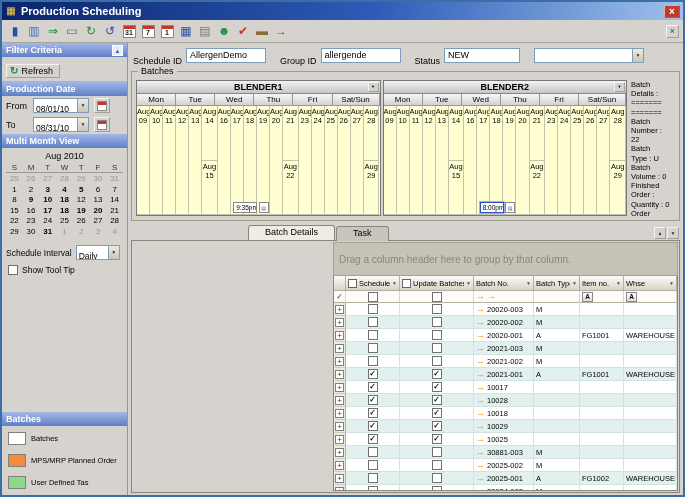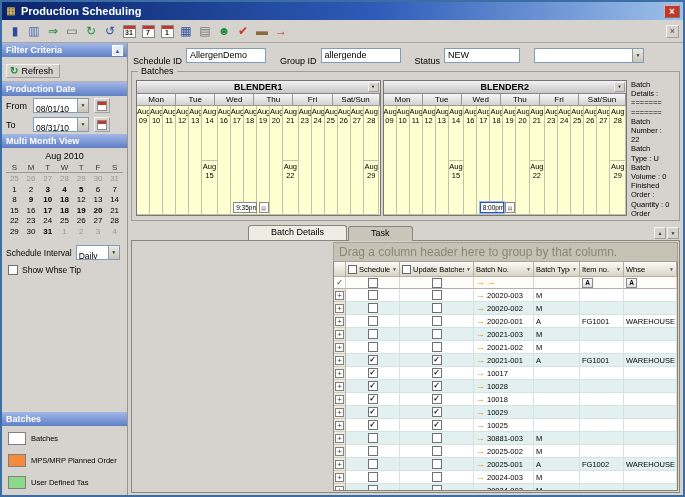--- a/index.html
+++ b/index.html
@@ -79,27 +79,27 @@
   .half:last-child{border-bottom:none;}
   .event{position:absolute;left:19%;bottom:2px;width:30%;height:11px;background:#fff;border:1px solid #888;display:flex;align-items:center;gap:2px;font-size:6.5px;padding:0 2px;white-space:nowrap;z-index:2;overflow:hidden;}
   .event.selected{border:1px solid #2A52BE;box-shadow:0 0 0 1px #9DB8E8;}
   .ev-ic{width:7px;height:7px;border:1px solid #999;background:linear-gradient(180deg,#fff,#ccc);flex:0 0 auto;}
   .ev-side{position:absolute;left:50.5%;bottom:2px;width:10px;height:11px;background:#fff;border:1px solid #888;z-index:2;display:flex;align-items:center;justify-content:center;font-size:5px;color:#555;}
   .bd-panel{width:46px;flex:0 0 auto;font-size:7.5px;line-height:9.2px;padding:0 2px;overflow:hidden;color:#000;}
 
   
   .bottom{flex:1;position:relative;margin-top:4px;min-height:0;}
   .tabs{position:absolute;left:117px;top:0;display:flex;z-index:3;}
-  .tab{font-size:9px;padding:1px 22px 2px;border:1px solid #8A867C;border-bottom:none;border-radius:3px 3px 0 0;background:#C9C5BA;margin-right:1px;position:relative;top:1px;}
+  .tab{font-size:9px;padding:1px 16px 2px;border:1px solid #8A867C;border-bottom:none;border-radius:3px 3px 0 0;background:#C9C5BA;margin-right:1px;position:relative;top:1px;}
   .tab.active{background:#EFECE3;top:0;padding-bottom:3px;}
   .pane-scroll{position:absolute;right:1px;top:2px;display:flex;gap:1px;z-index:3;}
   .ps-btn{width:12px;height:12px;border:1px outset #F5F4F0;background:#D6D3CE;font-size:5px;line-height:10px;text-align:center;color:#333;}
   .tab-body{position:absolute;left:0;right:0;top:15px;bottom:0;border:1px solid #8A867C;background:#D6D3CE;}
   .grid-zone{position:absolute;left:201px;top:1px;right:1px;bottom:1px;display:flex;flex-direction:column;min-height:0;}
-  .group-bar{height:20px;background:#C6C2B6;border:1px solid #A5A196;color:#8A8678;font-size:12px;display:flex;align-items:center;padding:0 5px;flex:0 0 auto;}
+  .group-bar{height:34px;background:#C6C2B6;border:1px solid #A5A196;color:#8A8678;font-size:10px;display:flex;align-items:center;padding:0 5px;flex:0 0 auto;}
   .grid{flex:1;border:1px solid #8A867C;border-top:none;background:#fff;display:flex;flex-direction:column;overflow:hidden;font-size:8px;min-height:0;}
   .gcols{display:grid;grid-template-columns:12px 54px 74px 60px 46px 44px minmax(0,1fr);}
   .grow-h{flex:0 0 auto;}
   .hcell{height:15px;background:linear-gradient(180deg,#FCFBF7,#D8D3C4);border-right:1px solid #B3AFA2;border-bottom:1px solid #B3AFA2;display:flex;align-items:center;gap:2px;padding:0 2px;overflow:hidden;white-space:nowrap;}
   .hlabel{flex:1;overflow:hidden;font-size:7.5px;}
   .sortbtn{font-size:5px;color:#555;flex:0 0 auto;}
   .hcb{width:9px;height:9px;border:1px solid #666;background:#fff;flex:0 0 auto;}
   .filter-row{flex:0 0 auto;background:#FDFCF8;}
   .fcell{height:12px;border-right:1px solid #D8D4C8;border-bottom:1px solid #B3AFA2;display:flex;align-items:center;gap:2px;padding:0 2px;font-size:8px;}
   .abtn{width:11px;height:10px;border:1px solid #888;background:linear-gradient(180deg,#fff,#ddd);font-size:6.5px;line-height:8px;text-align:center;font-weight:bold;}
@@ -300,21 +300,21 @@
       </div>
       <div class="interval-row">
         <span>Schedule Interval</span>
         <span class="combo" style="width:44px;">
           <span class="val">Daily</span>
           <span class="drop-btn">▼</span>
         </span>
       </div>
       <div class="tooltip-row">
         <span class="cb"></span>
-        <span>Show Whse Tip</span>
+        <span>Show Tool Tip</span>
       </div>
       <div class="side-spacer"></div>
       <div class="blue-hdr">
         <span>Batches</span>
       </div>
       <div class="legend">
           <div class="legend-item">
             <span class="swatch" style="background: rgb(255, 255, 255);"></span>
             <span>Batches</span>
           </div>

